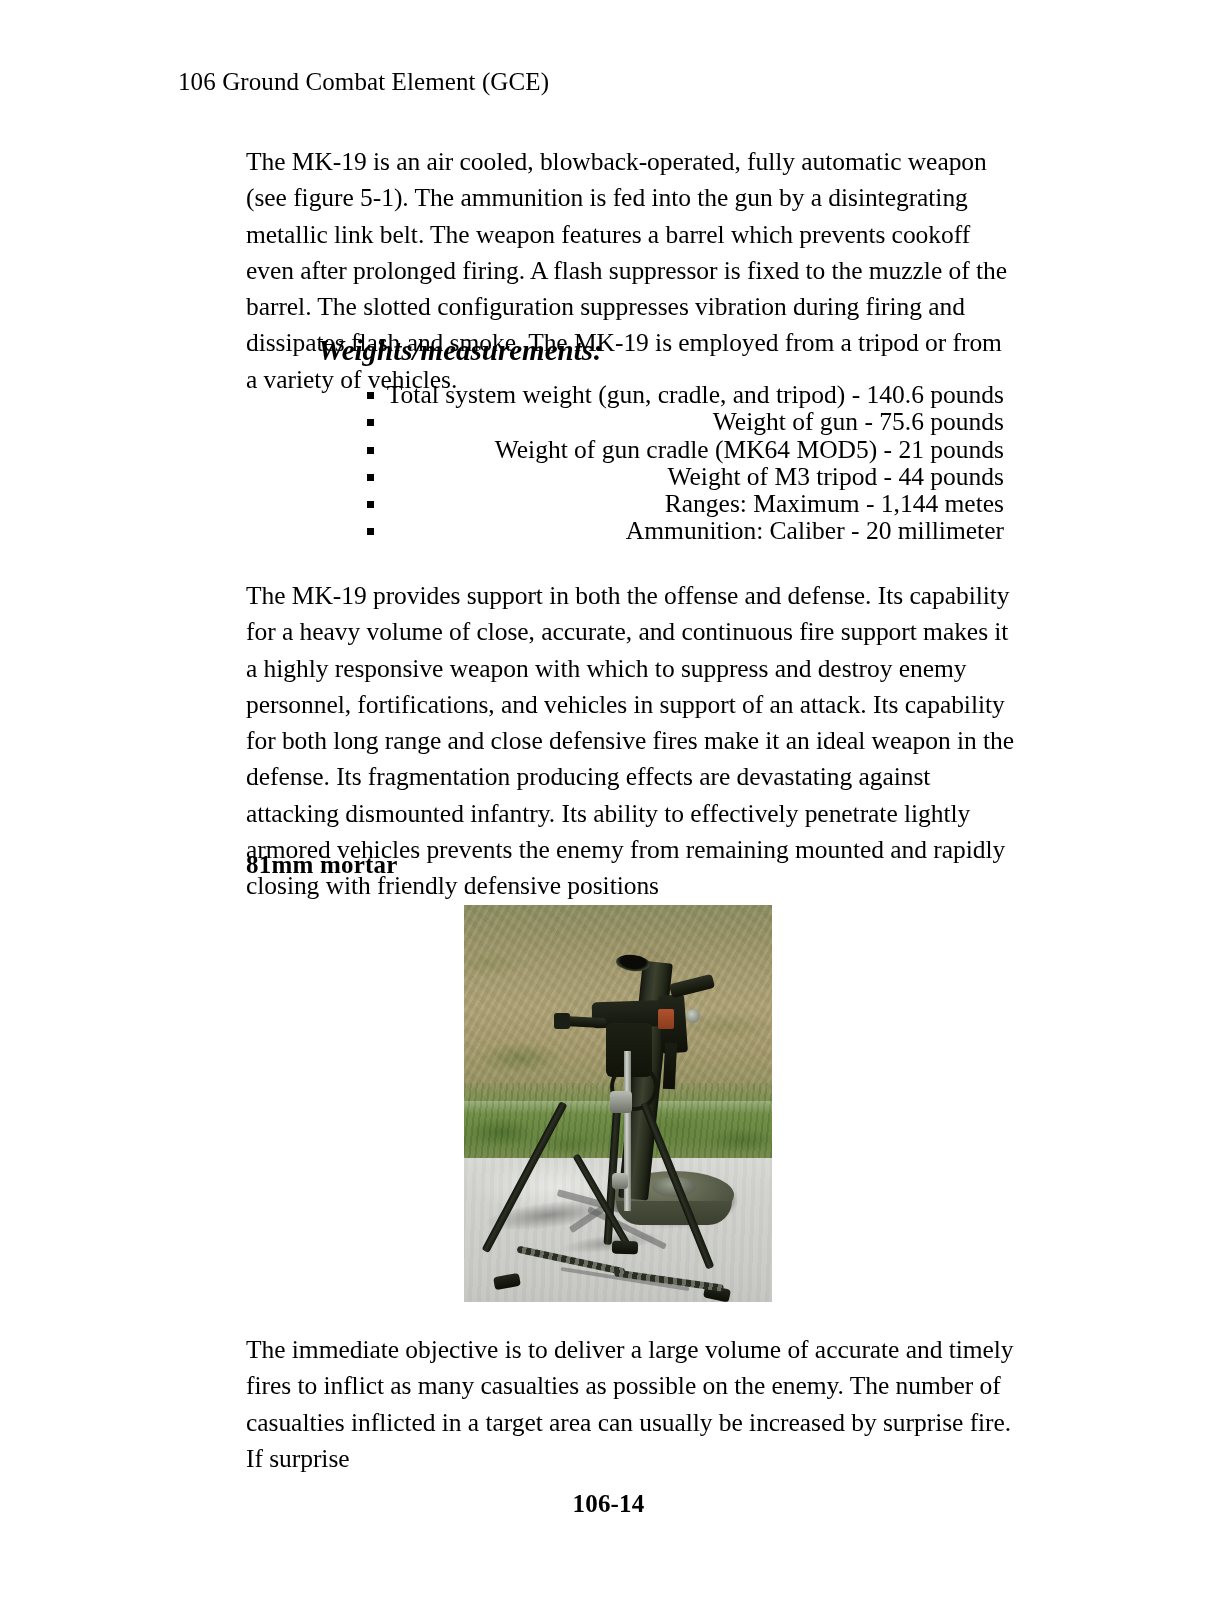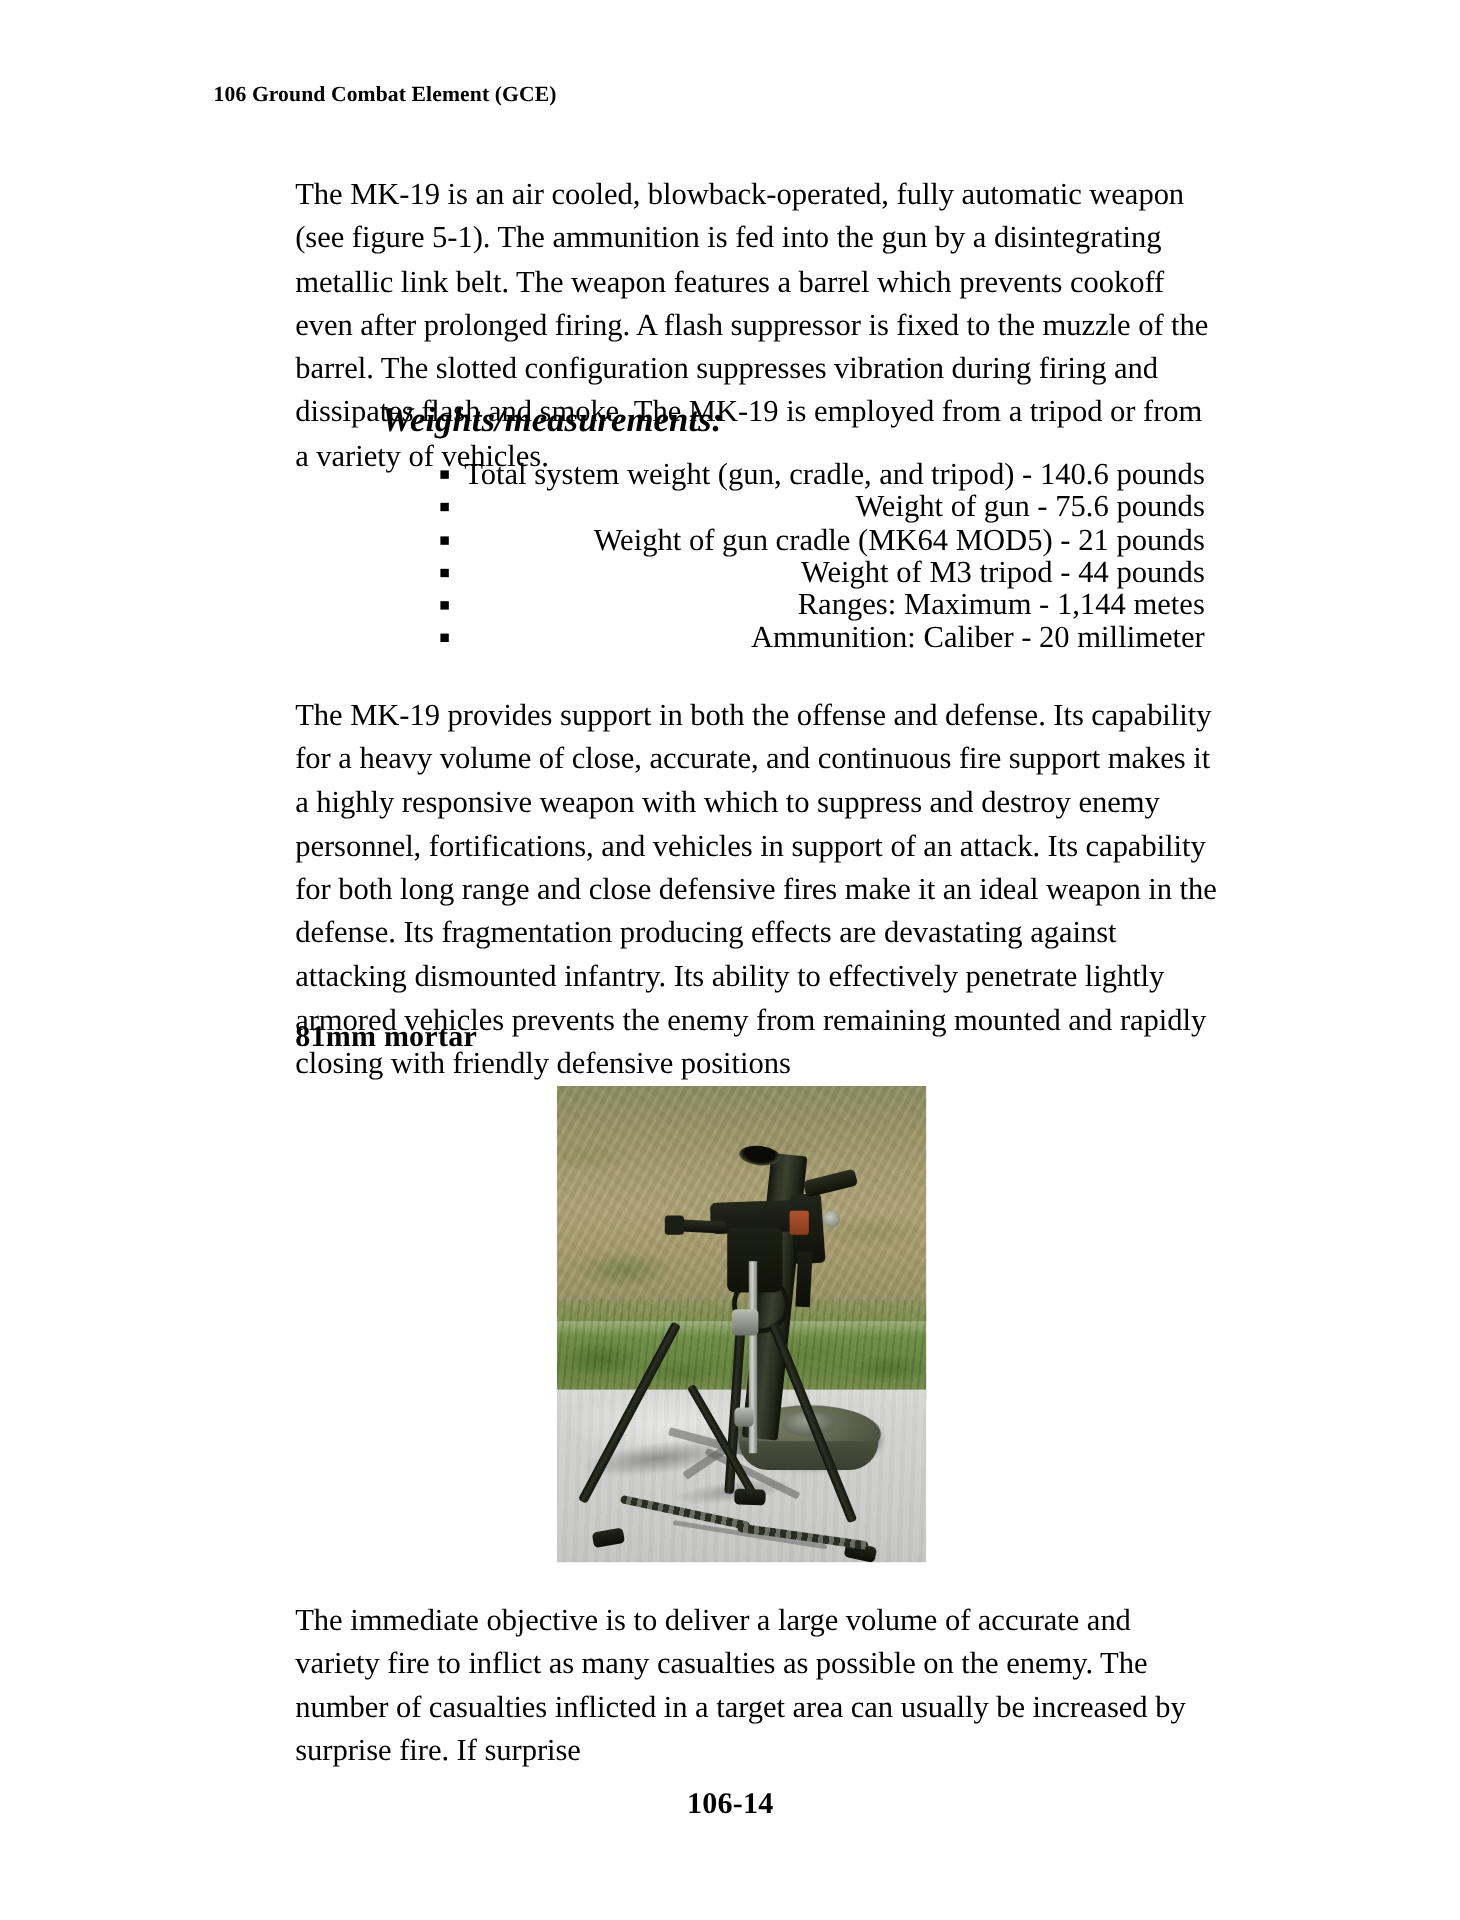--- a/index.html
+++ b/index.html
@@ -20,22 +20,22 @@
     position: absolute;
     inset: 0;
     background: #ffffff;
   }
 
   
   .running-head {
     position: absolute;
     left: 178px;
     top: 68px;
-    font-size: 18px;
-    font-weight: bold;
+    font-size: 25px;
+    font-weight: normal;
     letter-spacing: 0.1px;
     white-space: nowrap;
   }
 
   
   .col {
     position: absolute;
     left: 246px;
     width: 772px;
   }
@@ -457,18 +457,18 @@
       <div class="leg-foot" style="left:240px; top:382px; transform:rotate(12deg);"></div>
       <div class="leg-foot" style="left:148px; top:336px; transform:rotate(2deg);"></div>
 
       <div class="chain" style="left:52px; top:352px; width:110px; transform:rotate(12deg);"></div>
       <div class="chain" style="left:150px; top:372px; width:110px; transform:rotate(8deg);"></div>
 
     </div>
   </div>
 
   <div class="col" id="par-closing">
-    <p class="body-par">The immediate objective is to deliver a large volume of accurate and variety fire to inflict as many casualties as possible on the enemy. The number of casualties inflicted in a target area can usually be increased by surprise fire. If surprise</p>
+    <p class="body-par">The immediate objective is to deliver a large volume of accurate and timely fires to inflict as many casualties as possible on the enemy. The number of casualties inflicted in a target area can usually be increased by surprise fire. If surprise</p>
   </div>
 
   <div class="footer">106-14</div>
 
 </div>
 
 </body></html>

